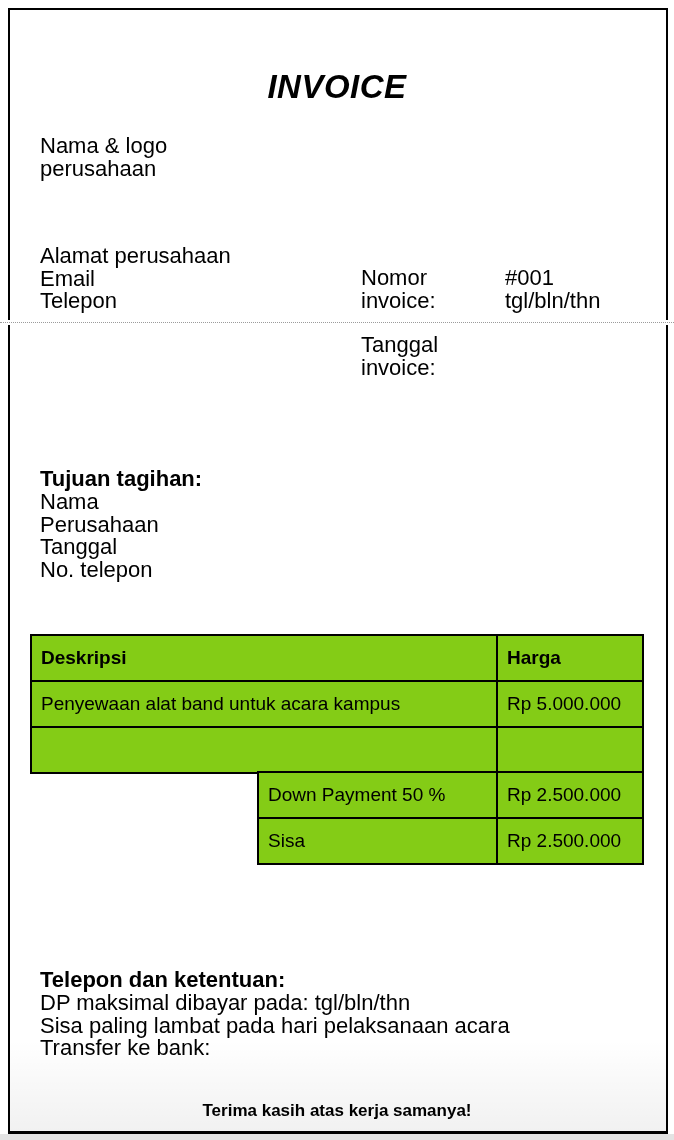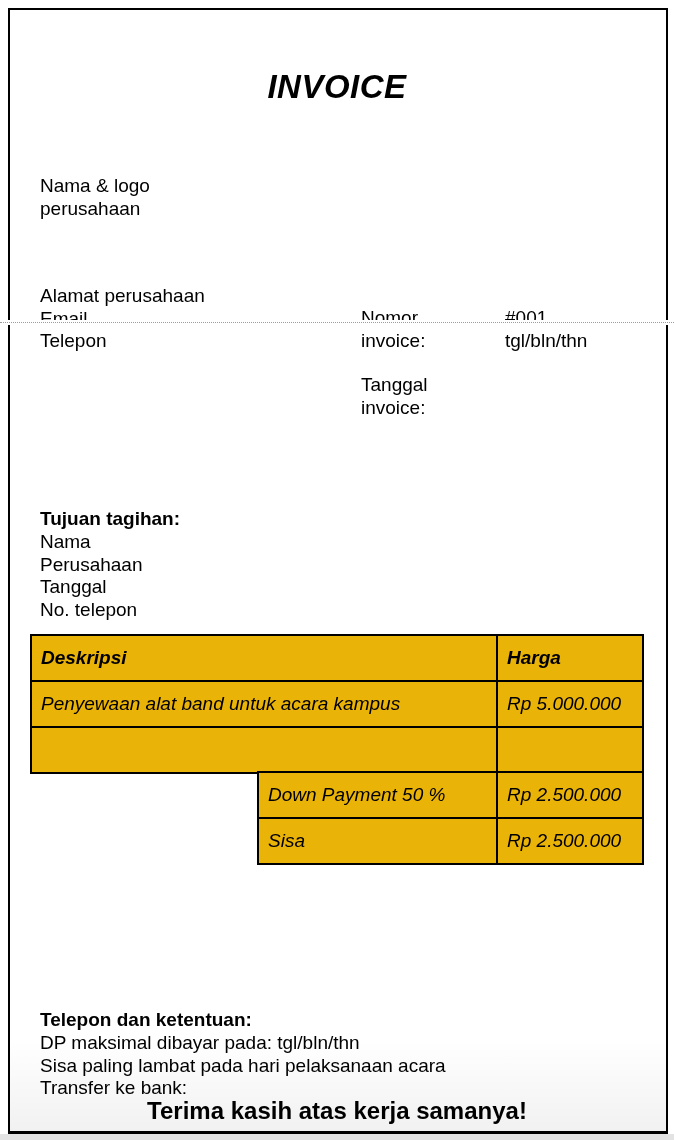--- a/index.html
+++ b/index.html
@@ -40,52 +40,51 @@
     background: #ffffff;
     z-index: 5;
   }
   .page-break-line {
     position: absolute;
     left: 0; top: 2px;
     width: 100%; height: 0;
     border-top: 1px dotted #9b9b9b;
   }
   .abs { position: absolute; z-index: 3; }
-  .t { font-size: 19px; line-height: 22.5px; margin-top: 40px; }
+  .t { font-size: 22px; line-height: 22.5px; }
   .bold { font-weight: bold; }
   .doc-title {
     left: 0; top: 63px; width: 674px;
     text-align: center;
     font-size: 33px; line-height: 47px;
     font-weight: bold; font-style: italic;
     letter-spacing: 0.5px;
   }
   .company-name   { left: 40px; top: 135px; }
   .company-contact{ left: 40px; top: 245px; }
   .meta-number-label { left: 361px; top: 267px; width: 120px; }
   .meta-number-value { left: 505px; top: 267px; width: 150px; }
   .meta-date-label   { left: 361px; top: 334px; width: 120px; }
   .billing-heading { left: 40px; top: 468px; }
   .billing-lines   { left: 40px; top: 491px; }
   .terms-heading { left: 40px; top: 969px; }
   .terms-lines   { left: 40px; top: 992px; }
   .thanks {
     left: 0; top: 1098px; width: 674px;
     text-align: center;
-    font-size: 24px; line-height: 25px;
+    font-size: 17px; line-height: 25px;
     font-weight: bold;
   }
   table.grid {
     position: absolute;
     border-collapse: collapse;
     table-layout: fixed;
     z-index: 4;
-    background: #eab308;
+    background: #84cc16;
     font-size: 19px;
-    font-style: italic;
   }
   table.grid td, table.grid th {
     border: 2px solid #000000;
     vertical-align: middle;
     padding: 0 8px 0 9px;
     text-align: left;
     font-size: 19px;
     line-height: 22.5px;
     overflow: hidden;
     white-space: nowrap;

